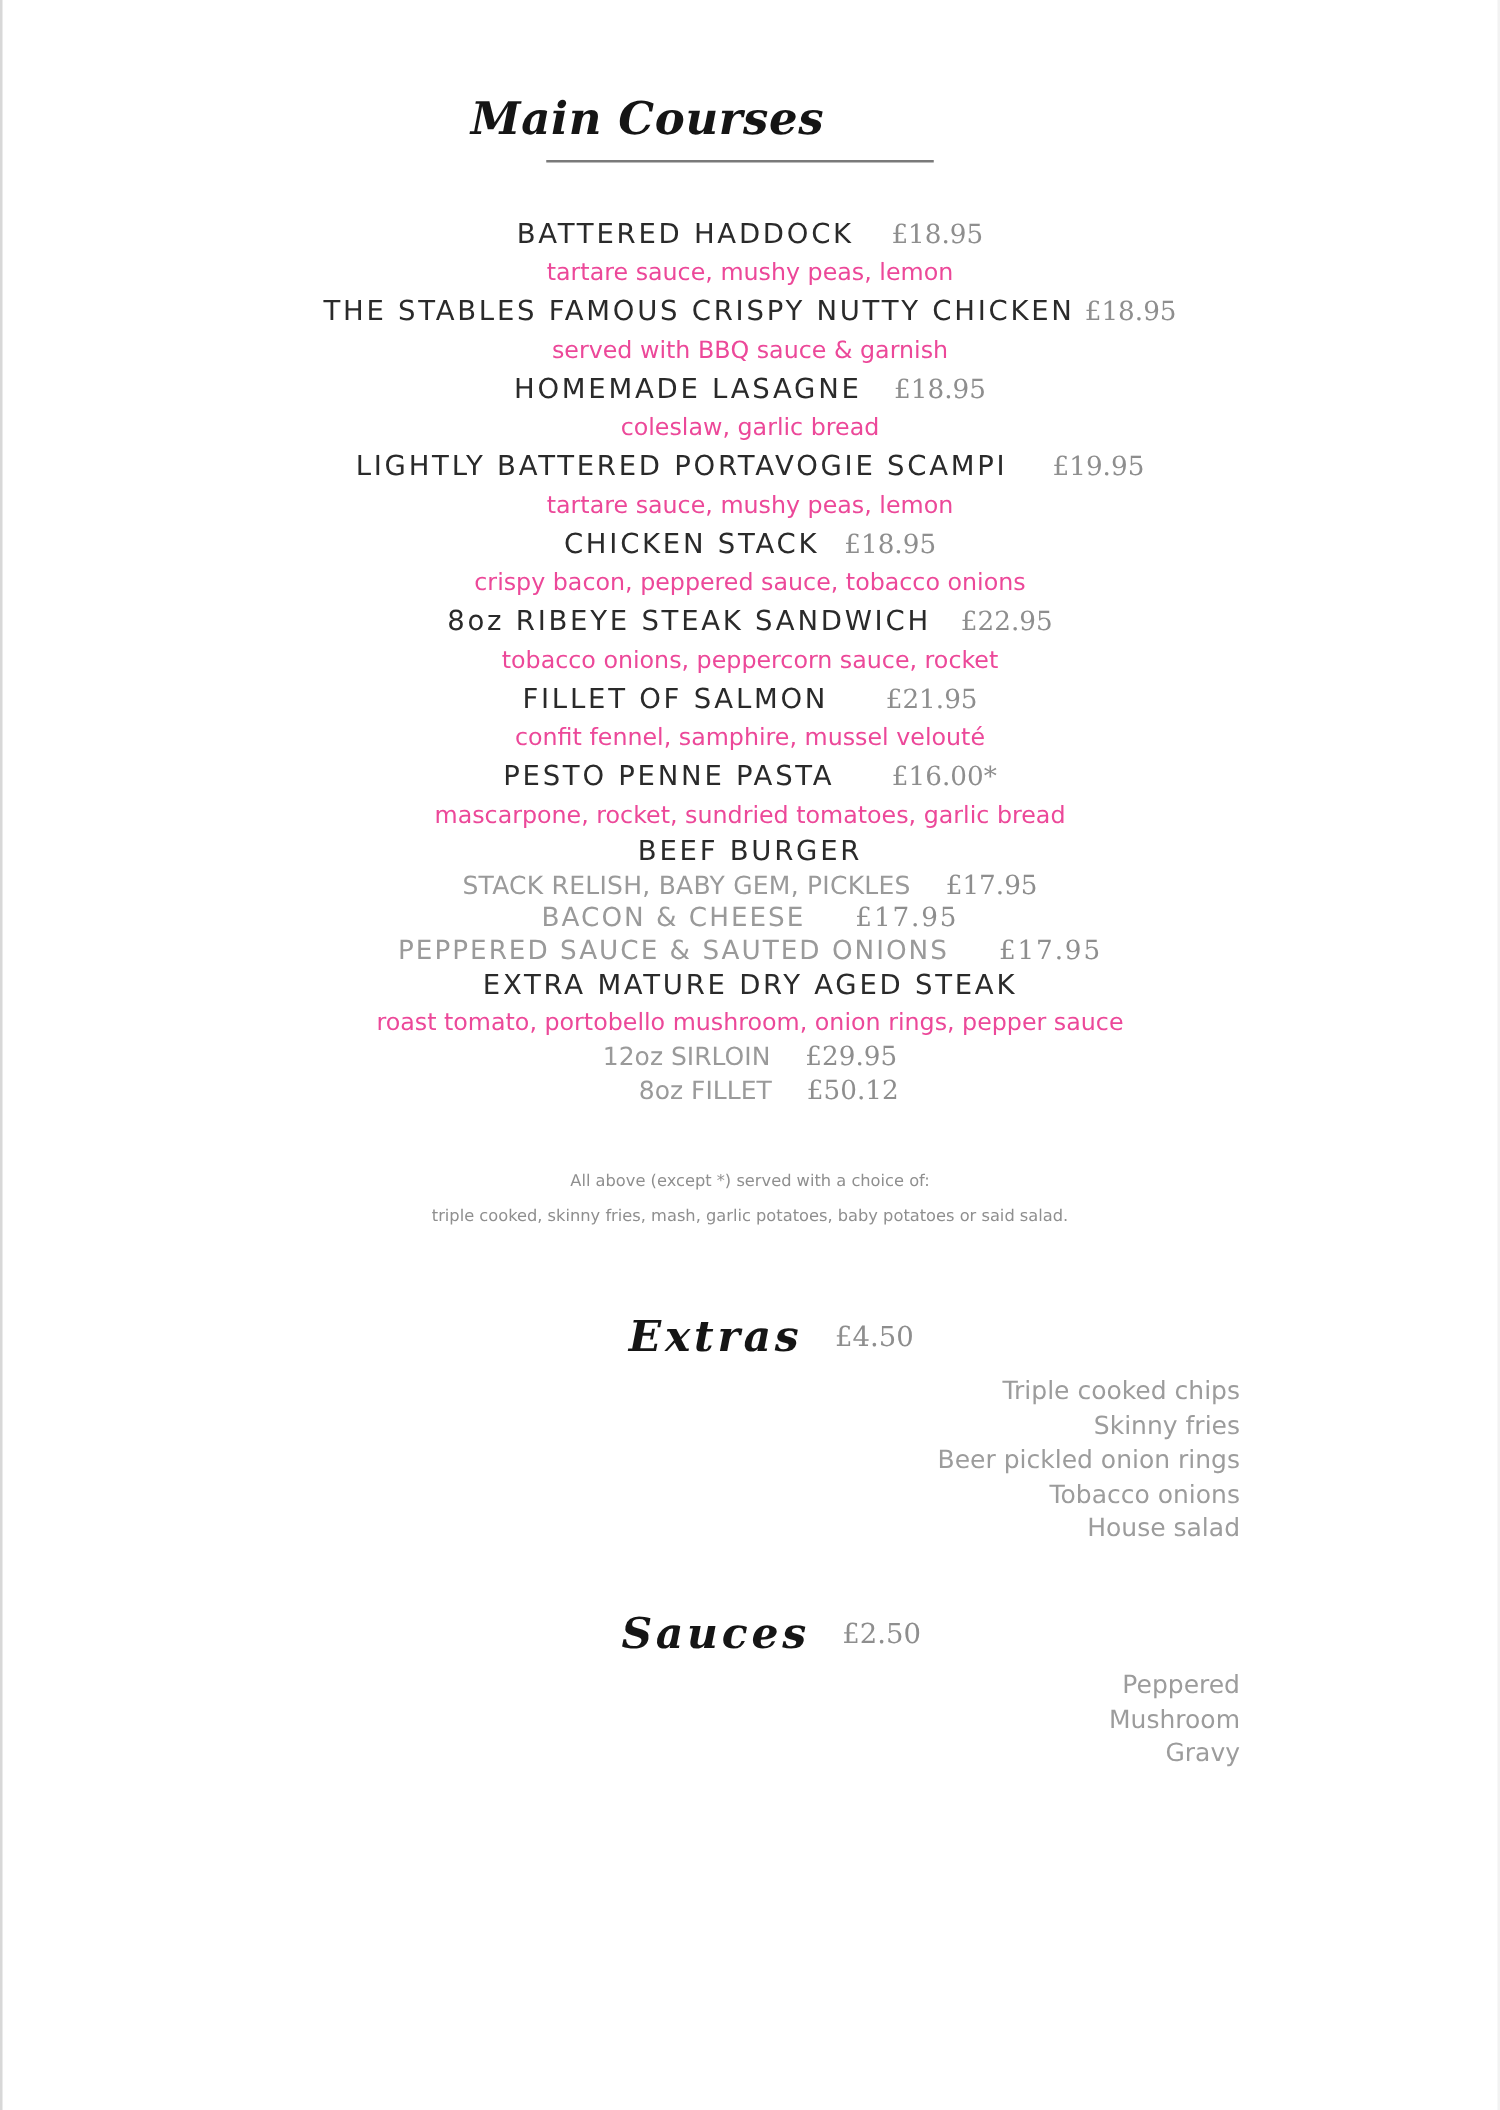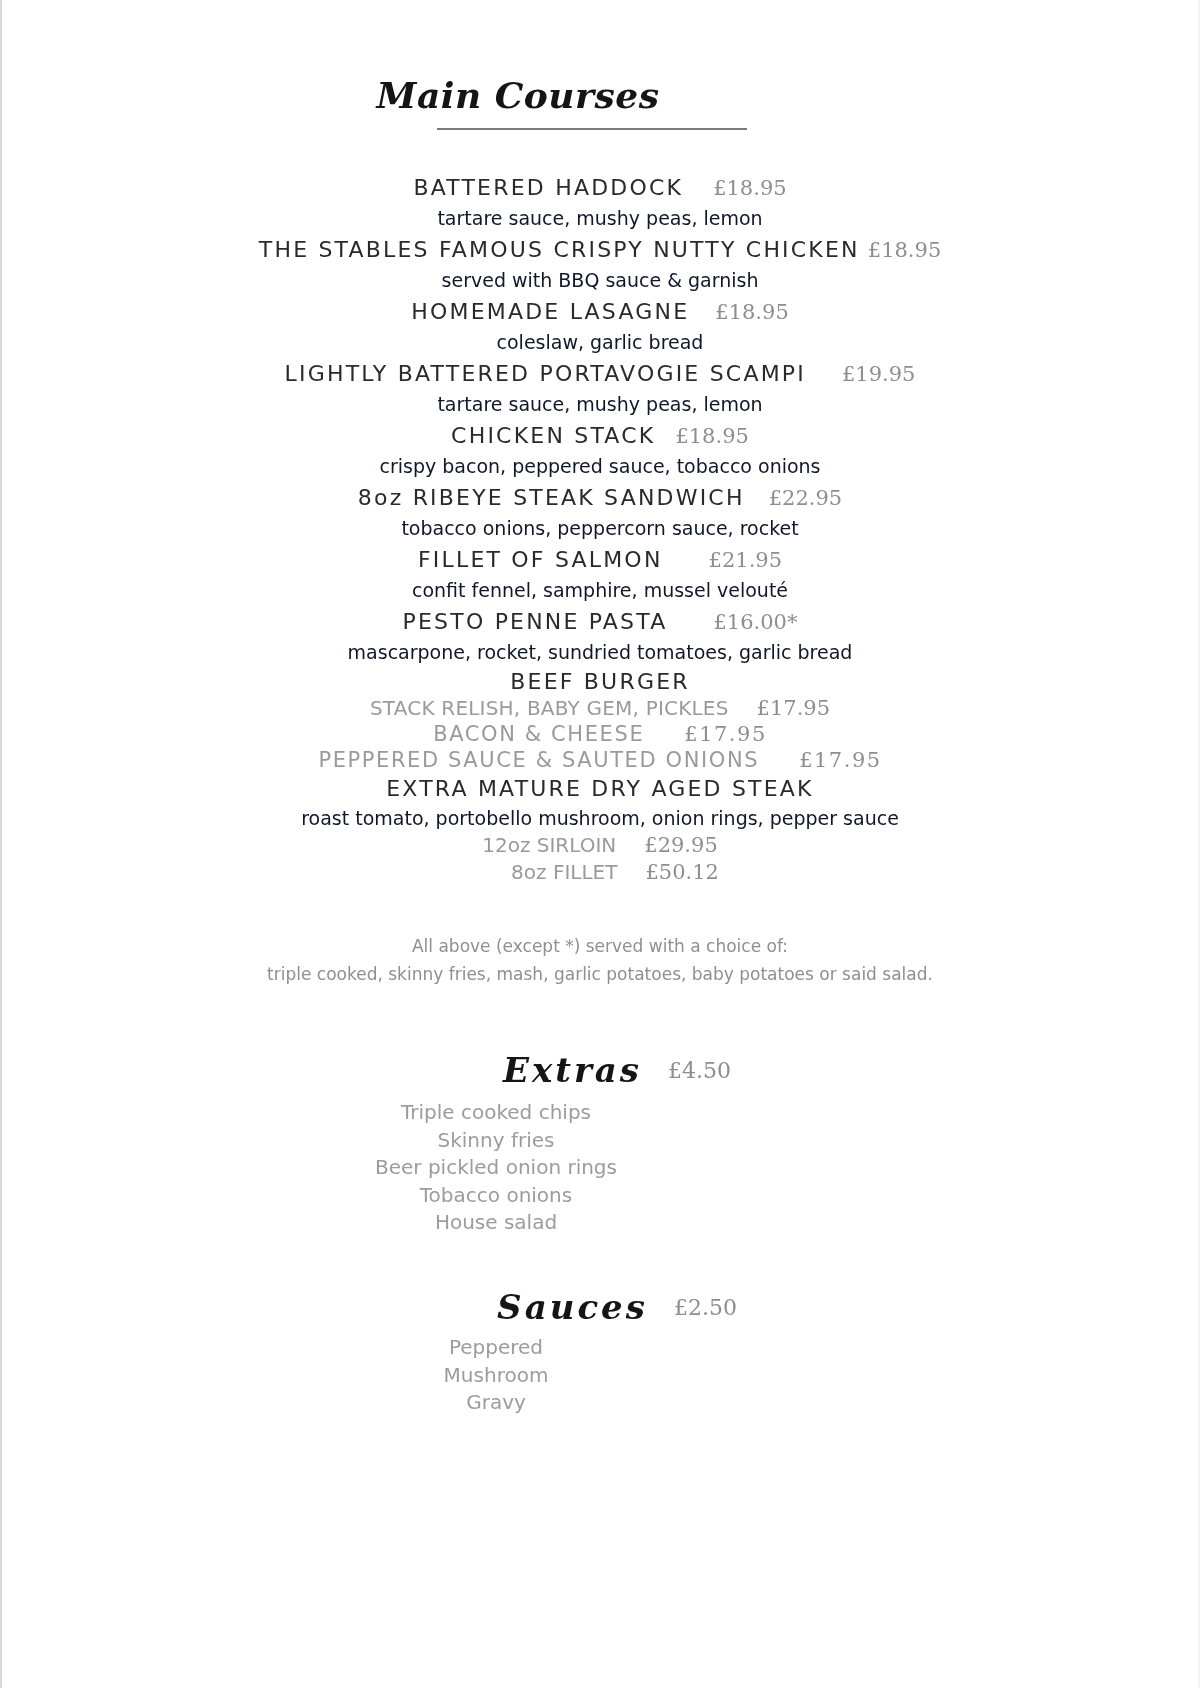--- a/index.html
+++ b/index.html
@@ -22,38 +22,38 @@
     .row { height: 31px; line-height: 31px; white-space: nowrap; }
     .sub { height: 31px; line-height: 31px; white-space: nowrap; }
     .dish {
       font-family: "DejaVu Sans", sans-serif; font-size: 22px; letter-spacing: 2.2px;
       color: #2a2a2a; font-weight: 500; text-align: center;
     }
     .price {
       font-family: "DejaVu Serif", serif; font-size: 21px; color: #8e8e8e; letter-spacing: 0px;
     }
     .desc {
-      font-family: "DejaVu Sans", sans-serif; font-size: 19px; color: #0f172a; letter-spacing: 0px;
+      font-family: "DejaVu Sans", sans-serif; font-size: 19px; color: #ec4899; letter-spacing: 0px;
     }
     .opt {
       font-family: "DejaVu Sans", sans-serif; font-size: 21px; color: #9a9a9a; letter-spacing: 1.6px;
     }
     .opt-tight {
       font-family: "DejaVu Sans", sans-serif; font-size: 20px; color: #9a9a9a; letter-spacing: 0px;
     }
     .item { margin-bottom: 0px; }
     .gap { display: inline-block; }
 
     .note { position: absolute; left: 0; width: 1200px; top: 932px; }
-    .note div { font-family: "DejaVu Sans", sans-serif; font-size: 17px; color: #8f8f8f; height: 28px; line-height: 28px; }
+    .note div { font-family: "DejaVu Sans", sans-serif; font-size: 13px; color: #8f8f8f; height: 28px; line-height: 28px; }
 
     .section-head { position: absolute; left: 17px; width: 1200px; white-space: nowrap; }
     .section-head .script-title { font-size: 34px; letter-spacing: 3px; }
     .section-head .price { font-size: 22px; margin-left: 26px; vertical-align: 4px; }
-    .list { position: absolute; left: 0; width: 992px; }
+    .list { position: absolute; left: 0; width: 992px; text-align: right; }
     .list div { font-family: "DejaVu Sans", sans-serif; font-size: 20px; color: #9c9c9c; height: 27.5px; line-height: 27.5px; }
   </style>
 </head>
 <body>
 
 <div class="edge-left"></div>
 <div class="edge-right"></div>
 
 <div class="page">
   <div class="script-title main-title">Main Courses</div>

